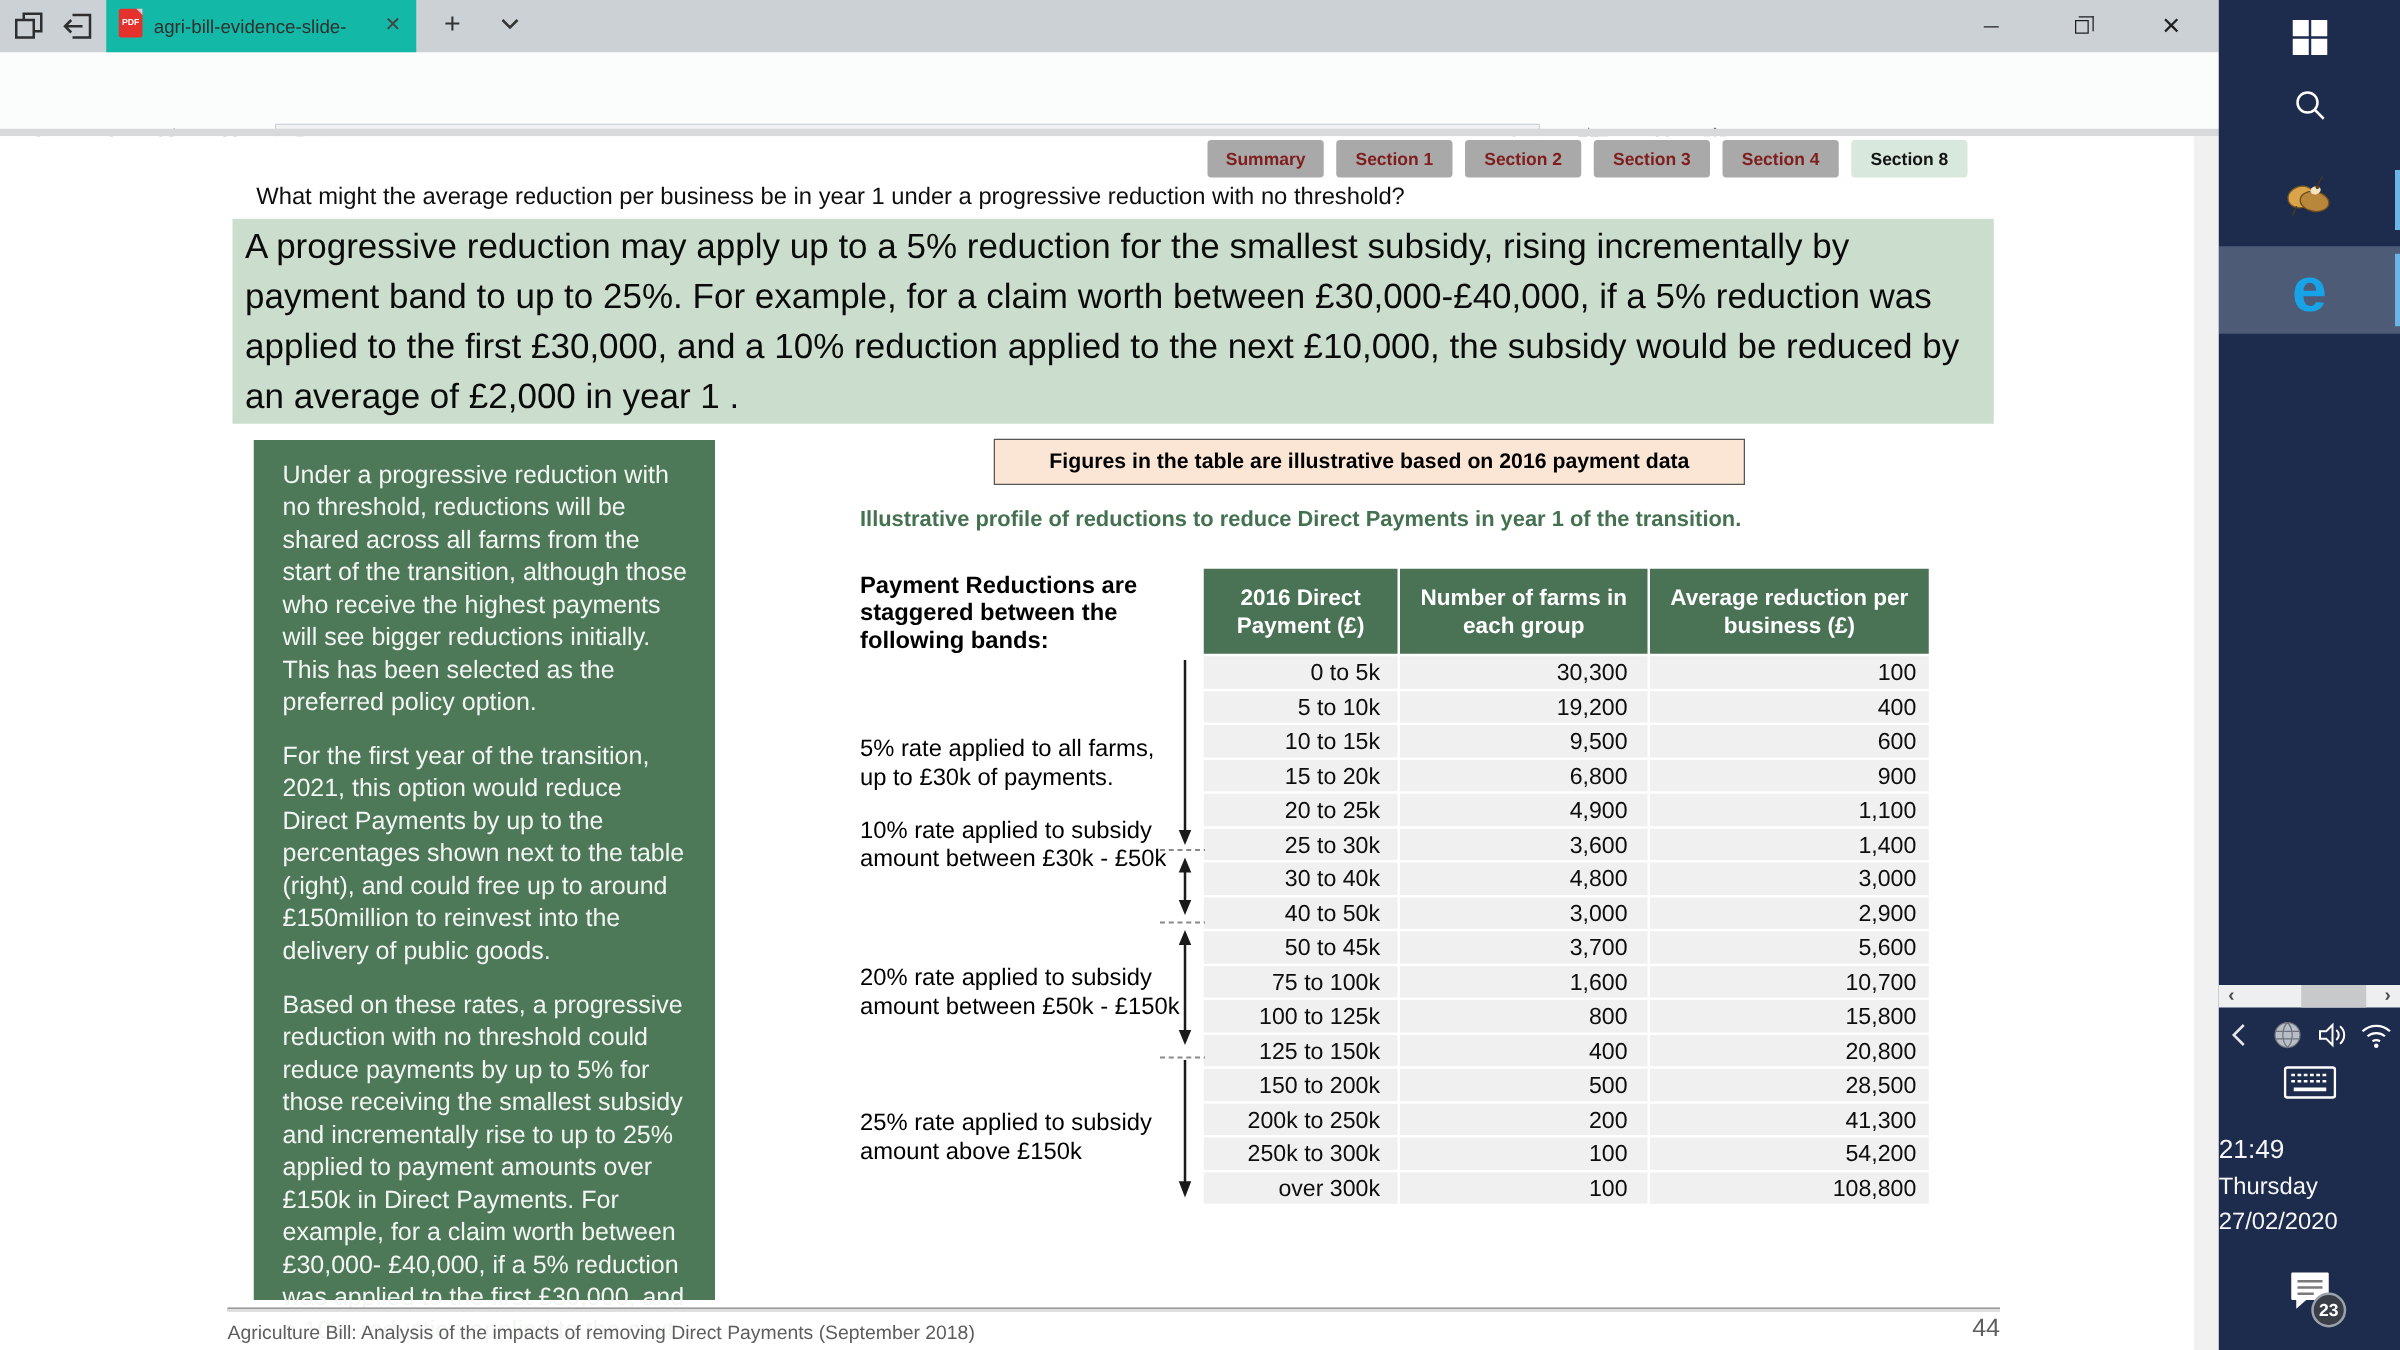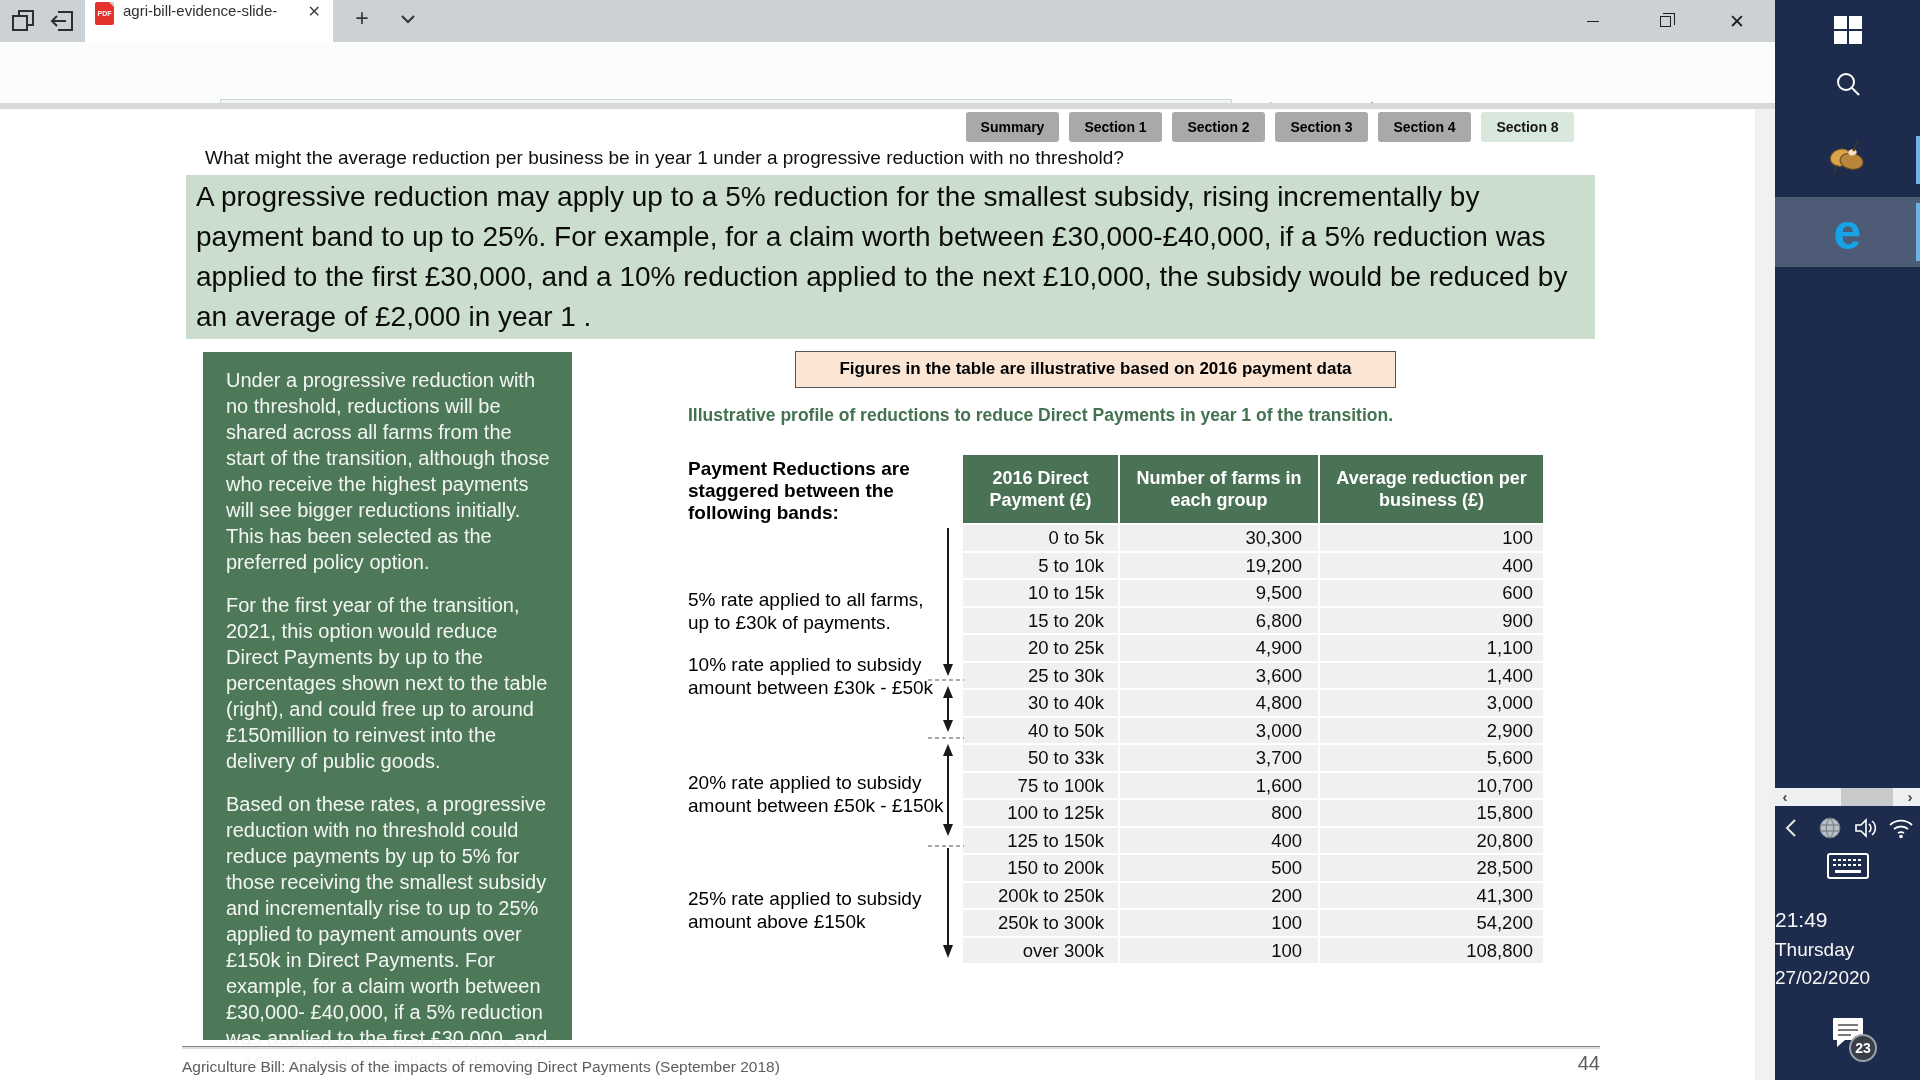--- a/index.html
+++ b/index.html
@@ -2,22 +2,22 @@
 <html><head>
 <meta charset="utf-8">
 <style>
   * { margin:0; padding:0; box-sizing:border-box; }
   html,body { width:1920px; height:1080px; overflow:hidden; background:#fff;
     font-family:"Liberation Sans", sans-serif; }
 
   
   #tabbar { position:absolute; left:0; top:0; width:1775px; height:42px; background:#ccd1d6; }
   .tabbar-icon { position:absolute; top:8px; width:28px; height:26px; color:#2e2e2e; }
-  #tab { position:absolute; left:85px; top:0; width:248px; height:42px; background:#ffffff;
-    display:flex; align-items:flex-start; padding:2px 10px; gap:9px; }
+  #tab { position:absolute; left:85px; top:0; width:248px; height:42px; background:#14b8a6;
+    display:flex; align-items:flex-end; padding:12px 10px; gap:9px; }
   .pdf-icon { width:19px; height:23px; background:#e5322d; border-radius:2px; position:relative;
     color:#fff; font-size:7px; font-weight:bold; display:flex; align-items:center; justify-content:center; flex:none; }
   .pdf-fold { position:absolute; right:0; top:0; width:0; height:0;
     border-left:5px solid transparent; border-top:5px solid #ccd1d6; }
   #tab-title { font-size:15px; color:#2f2f2f; white-space:nowrap; overflow:hidden; flex:1; }
   #tab-close { font-size:16px; color:#444; padding:0 2px; }
   #new-tab { position:absolute; left:348px; top:5px; font-size:23px; color:#333; width:28px; text-align:center; }
   #tab-chevron { position:absolute; left:398px; top:12px; }
   .win-btn { position:absolute; top:10px; width:26px; height:22px; display:flex; align-items:center; justify-content:center; color:#1f1f1f; }
   #btn-min { left:1580px; } #btn-restore { left:1652px; } #btn-close { left:1724px; font-size:19px; }
@@ -32,21 +32,21 @@
     border:1px solid #d0d5da; display:flex; align-items:center; padding:0 10px; gap:9px; }
   #addr-divider { width:1px; height:20px; background:#c6cbd0; }
   #url-text { flex:1; font-size:15.5px; color:#3c3c3c; white-space:nowrap; overflow:hidden; }
 
   
   #content-strip { position:absolute; left:0; top:103px; width:1775px; height:6px; background:#d7d9db; }
   #page { position:absolute; left:0; top:109px; width:1755px; height:971px; background:#fff; }
   #vscroll { position:absolute; left:1755px; top:109px; width:20px; height:971px; background:#f1f1f1; }
 
   #section-nav { position:absolute; left:966px; top:112px; display:flex; gap:10px; }
-  .nav-btn { width:93px; height:30px; background:#a9a9a9; color:#000000; font-weight:bold; font-size:14px;
+  .nav-btn { width:93px; height:30px; background:#a9a9a9; color:#7f1d1d; font-weight:bold; font-size:14px;
     display:flex; align-items:center; justify-content:center; border-radius:3px; }
   .nav-btn.active { background:#d9e8dd; color:#141414; }
 
   #question { position:absolute; left:205px; top:147px; font-size:19px; color:#0e0e0e; }
   #highlight { position:absolute; left:186px; top:175px; width:1409px; height:164px; background:#cbdecd;
     font-size:28px; line-height:40px; color:#0b0b0b; padding:2px 8px 0 10px; }
 
   #left-box { position:absolute; left:203px; top:352px; width:369px; height:688px; background:#4e7959;
     color:#f3f6f3; padding:15px 18px 0 23px; font-size:20px; line-height:26px; }
   #left-box p { margin-bottom:17px; }
@@ -255,21 +255,21 @@
         <td>30 to 40k</td>
         <td>4,800</td>
         <td>3,000</td>
       </tr>
       <tr>
         <td>40 to 50k</td>
         <td>3,000</td>
         <td>2,900</td>
       </tr>
       <tr>
-        <td>50 to 33k</td>
+        <td>50 to 45k</td>
         <td>3,700</td>
         <td>5,600</td>
       </tr>
       <tr>
         <td>75 to 100k</td>
         <td>1,600</td>
         <td>10,700</td>
       </tr>
       <tr>
         <td>100 to 125k</td>

